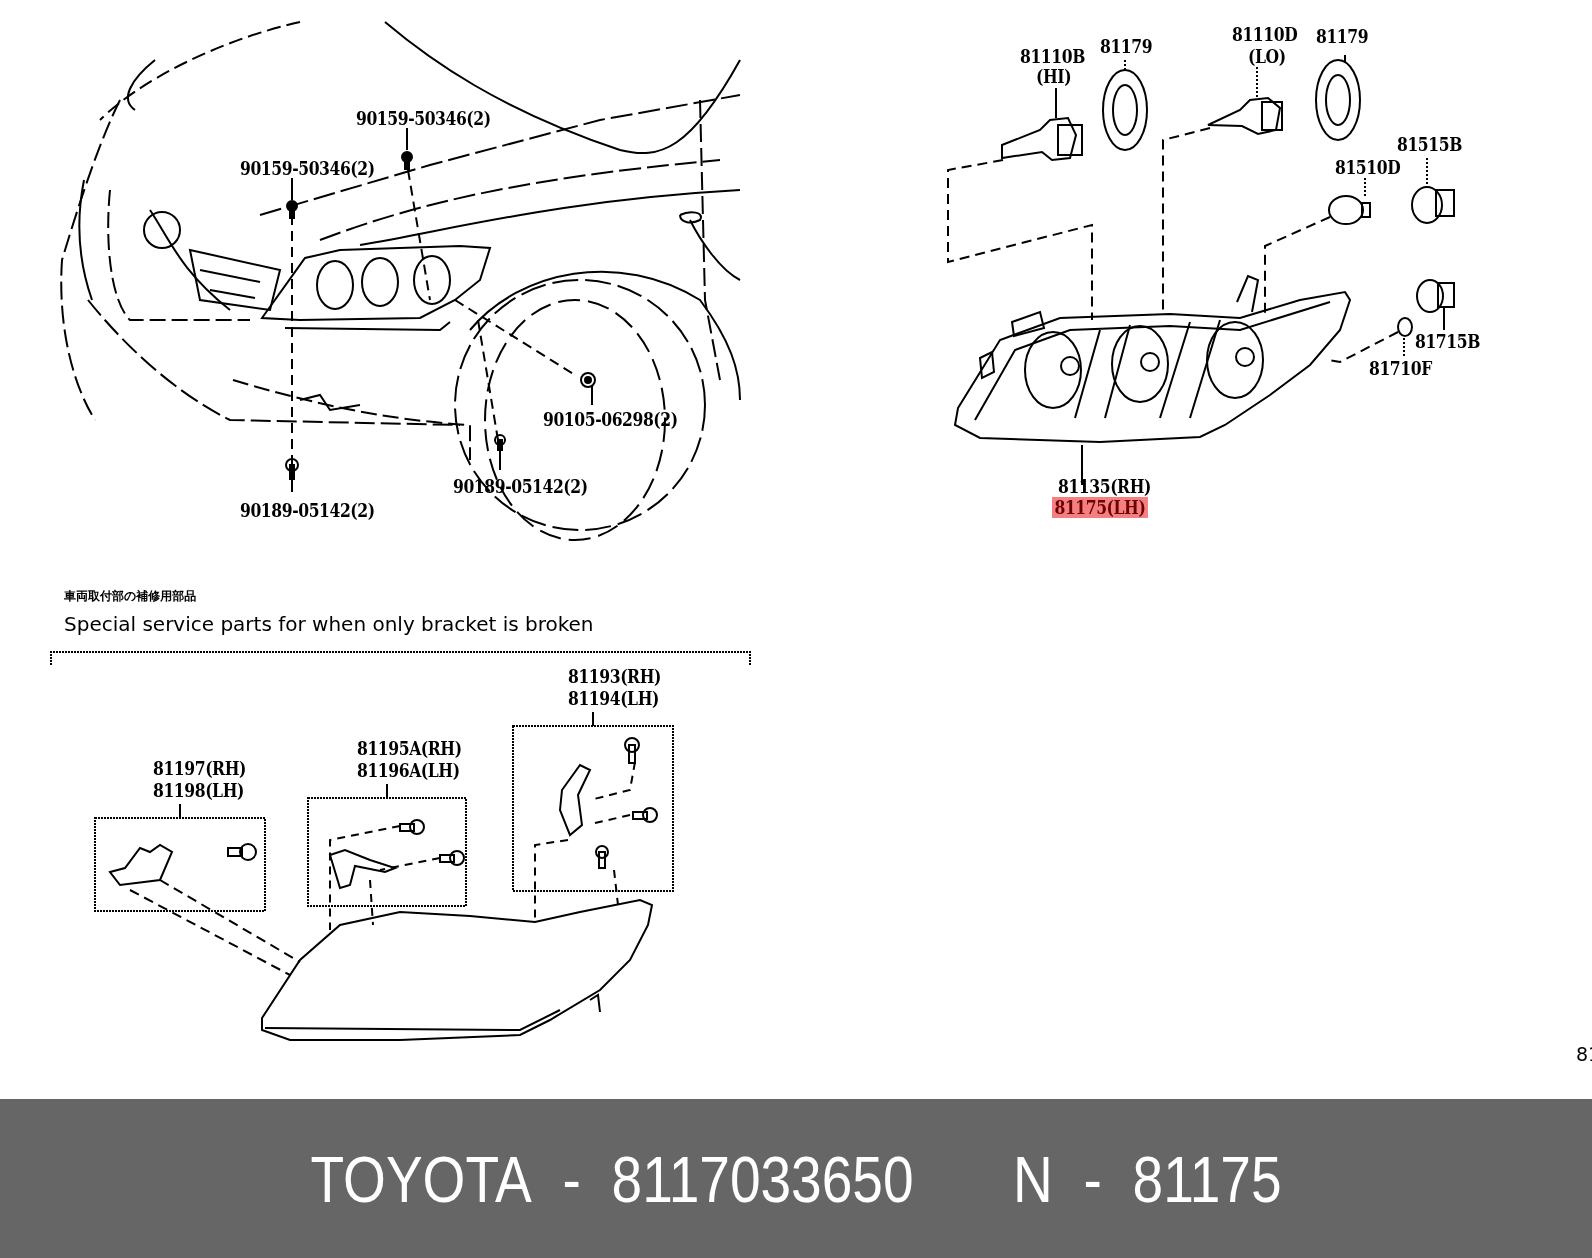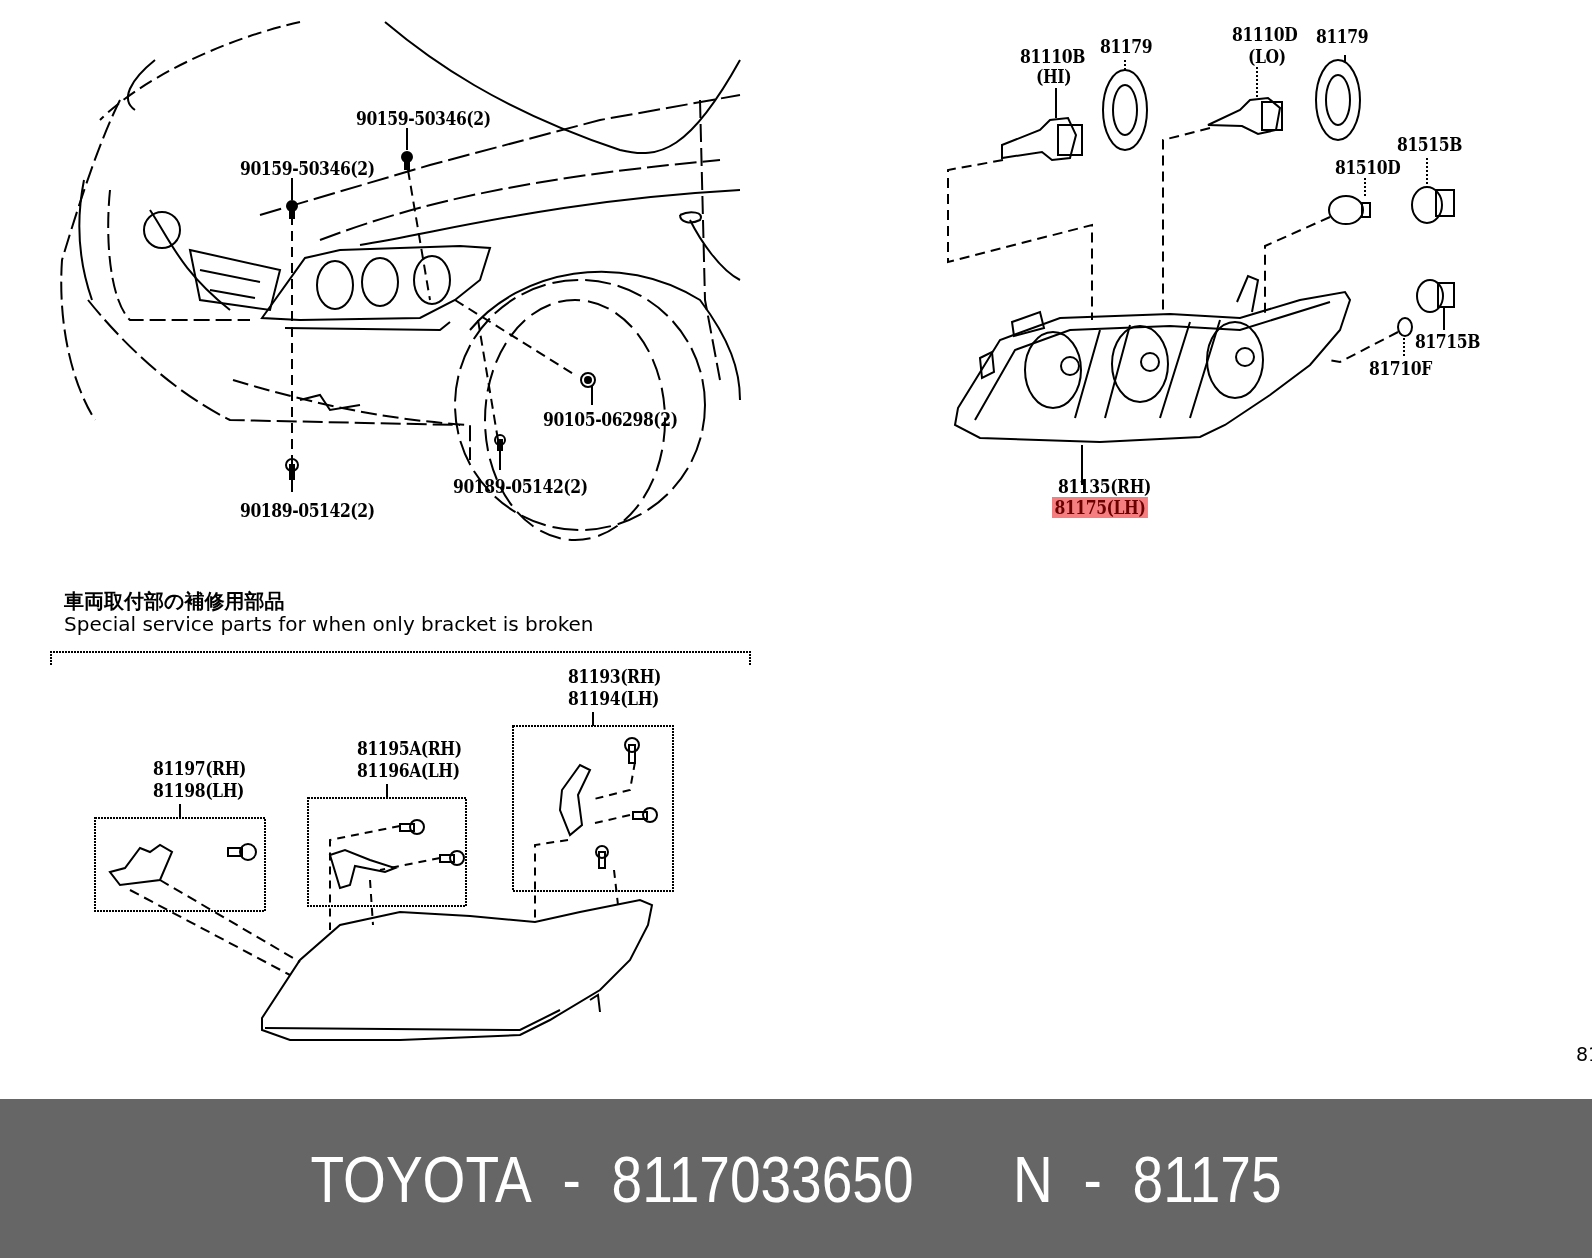--- a/index.html
+++ b/index.html
@@ -3,21 +3,21 @@
 <meta charset="utf-8">
 <style>
   html, body { margin:0; padding:0; }
   body { width:1592px; height:1258px; position:relative; background:#ffffff; overflow:hidden;
          font-family:"DejaVu Serif", serif; color:#000; }
   .canvas { position:absolute; left:0; top:0; width:1592px; height:1100px; }
   svg.drawing { position:absolute; left:0; top:0; }
   .lbl { position:absolute; font-family:"DejaVu Serif", serif; font-weight:bold; font-size:19px;
          letter-spacing:-0.5px; line-height:21px; white-space:nowrap; color:#000; transform:scaleX(0.82); transform-origin:left top; }
   .hl { background:#f57f80; color:#6b0000; padding:0 3px; }
-  .caption-jp { position:absolute; left:64px; top:588px; font-family:Liberation Serif, serif; font-size:20px; font-weight:bold; }
+  .caption-jp { position:absolute; left:64px; top:588px; font-family:Liberation Serif, serif; font-size:12px; font-weight:bold; }
   .caption-en { position:absolute; left:64px; top:612px; font-family:"DejaVu Sans", sans-serif; font-size:20px; }
   .ref { position:absolute; left:1576px; top:1043px; font-family:"DejaVu Sans", sans-serif; font-size:19px; }
   .footer { position:absolute; left:0; top:1099px; width:1592px; height:159px; background:#666666; }
   .footer-text { position:absolute; left:0; right:0; top:1148px; text-align:center; color:#ffffff;
                  font-family:"Liberation Sans", sans-serif; font-size:64px; line-height:64px; letter-spacing:0px;
                  transform:scaleX(0.86); transform-origin:center top; }
   .footer-text span { display:inline-block; }
   .gap { width:80px; }
 </style>
 </head>

